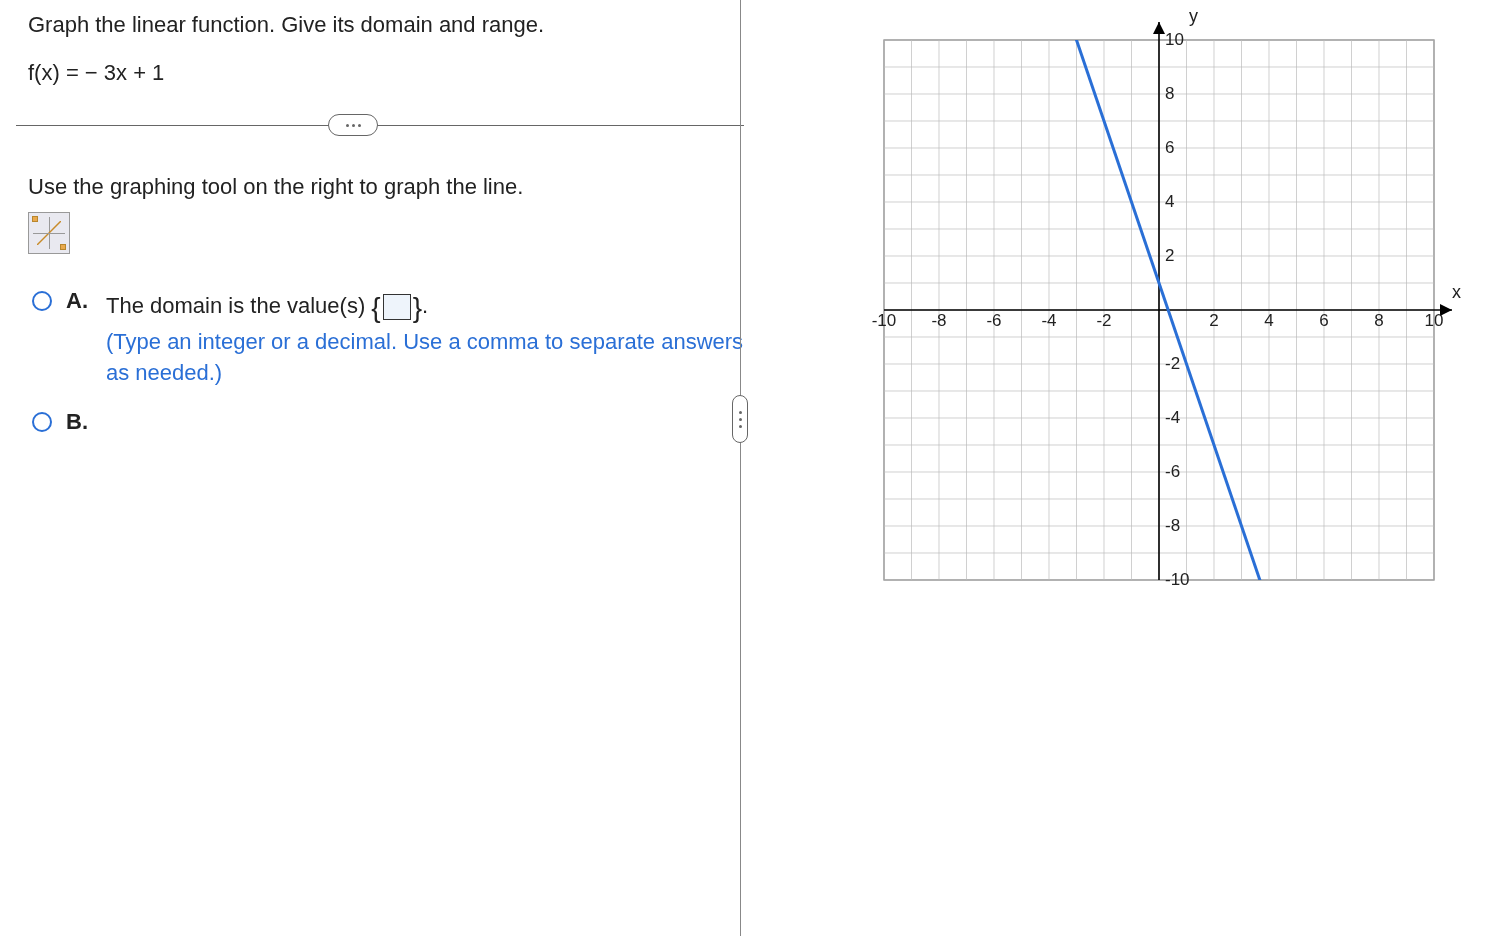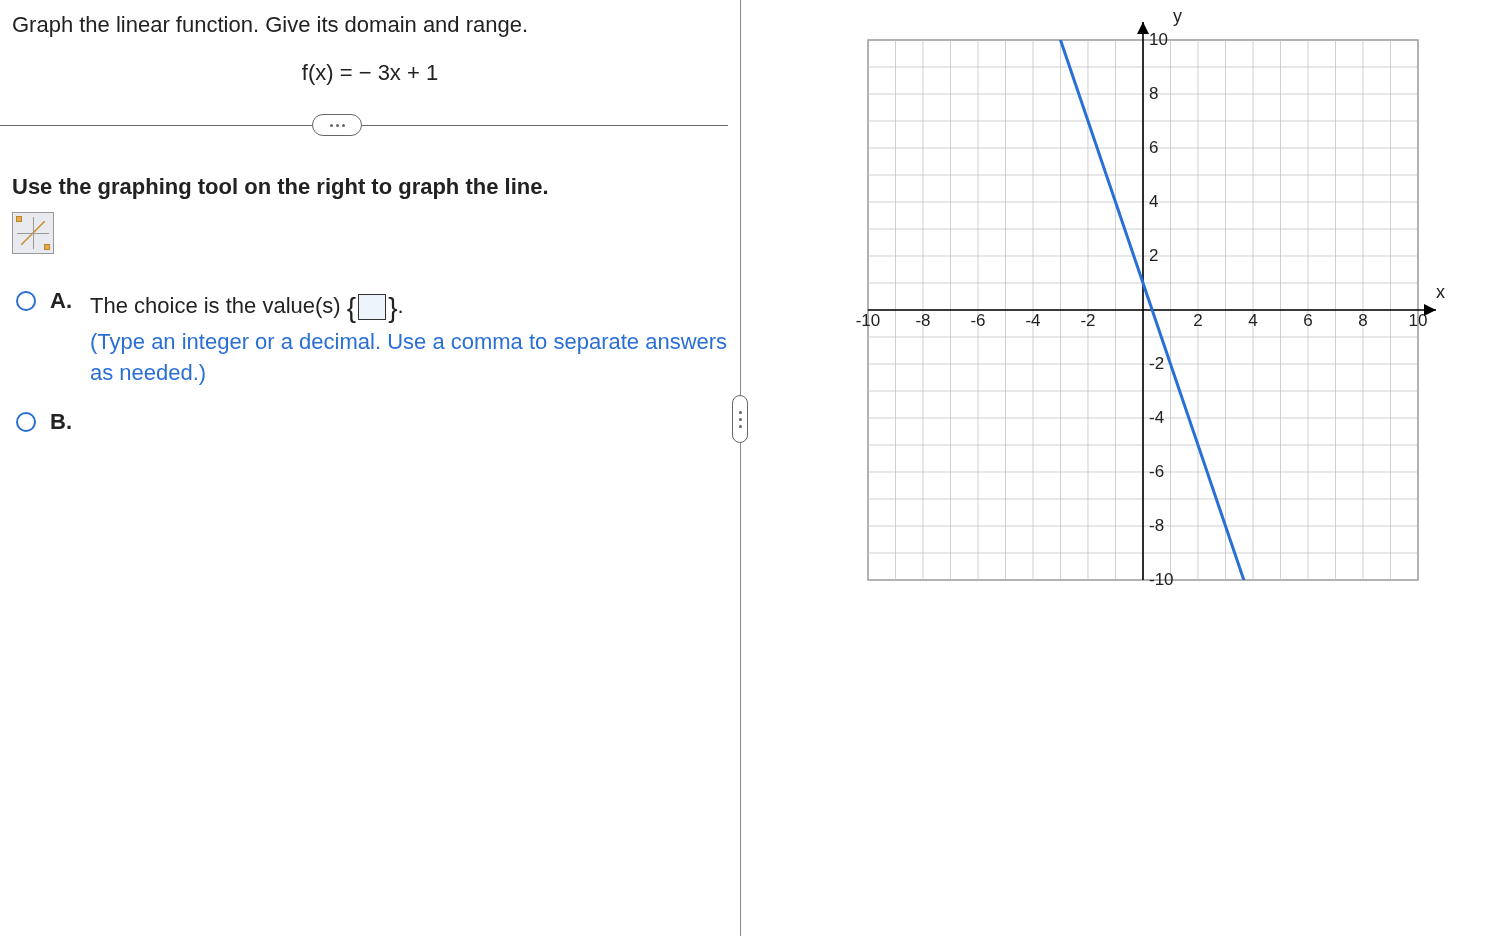--- a/index.html
+++ b/index.html
@@ -14,35 +14,36 @@
     position: relative;
   }
   .container {
     display: flex;
     height: 100%;
   }
   .left-panel {
     width: 740px;
     padding: 12px 12px 12px 12px;
     position: relative;
+    margin-left: 16px;
   }
   .divider-vertical {
     position: absolute;
     left: 740px;
     top: 0;
     height: 100%;
     width: 0;
     border-left: 1px solid #888;
   }
   .right-panel {
     flex: 1;
     position: relative;
   }
   .q-title { margin-bottom: 22px; font-size: 22px; }
-  .q-eqn { margin-bottom: 28px; font-size: 22px; text-align: center; }
+  .q-eqn { margin-bottom: 28px; font-size: 22px; }
   .hr-wrap {
     position: relative;
     height: 24px;
     margin-bottom: 36px;
   }
   .hr-line {
     position: absolute;
     top: 11px;
     left: -12px;
     right: 0px;
@@ -58,21 +59,21 @@
     background: #fff;
     border: 1.5px solid #666;
     border-radius: 12px;
     display: flex;
     align-items: center;
     justify-content: center;
     gap: 3px;
     cursor: pointer;
   }
   .hr-pill .dot { width:3px; height:3px; background:#666; border-radius:50%; }
-  .instr { margin-bottom: 12px; font-size:22px;font-weight:bold; }
+  .instr { margin-bottom: 12px; font-size:22px; }
   .tool-icon {
     width: 42px;
     height: 42px;
     border: 1px solid #999;
     background: #e9e9f0;
     position: relative;
     margin-bottom: 34px;
     cursor: pointer;
   }
   .tool-icon::before, .tool-icon::after {
@@ -178,21 +179,21 @@
             <line x1="0" y1="26" x2="26" y2="0" stroke="#c88b2a" stroke-width="1.6"></line>
           </svg>
       </div>
     </div>
 
 
     <div class="choice-row">
       <div class="radio"></div>
       <div class="choice-label">A.</div>
       <div class="choice-body">
-        <span>The choice is the value(s) </span><span style="font-size:28px; vertical-align:-4px;">{</span><span class="ans-box"></span><span style="font-size:28px; vertical-align:-4px;">}</span><span>.</span>
+        <span>The domain is the value(s) </span><span style="font-size:28px; vertical-align:-4px;">{</span><span class="ans-box"></span><span style="font-size:28px; vertical-align:-4px;">}</span><span>.</span>
         <br>
         <span class="hint">(Type an integer or a decimal. Use a comma to separate answers as needed.)</span>
       </div>
     </div>
 
     <div class="choice-row">
       <div class="radio"></div>
       <div class="choice-label">B.</div>
     </div>
   </div>

